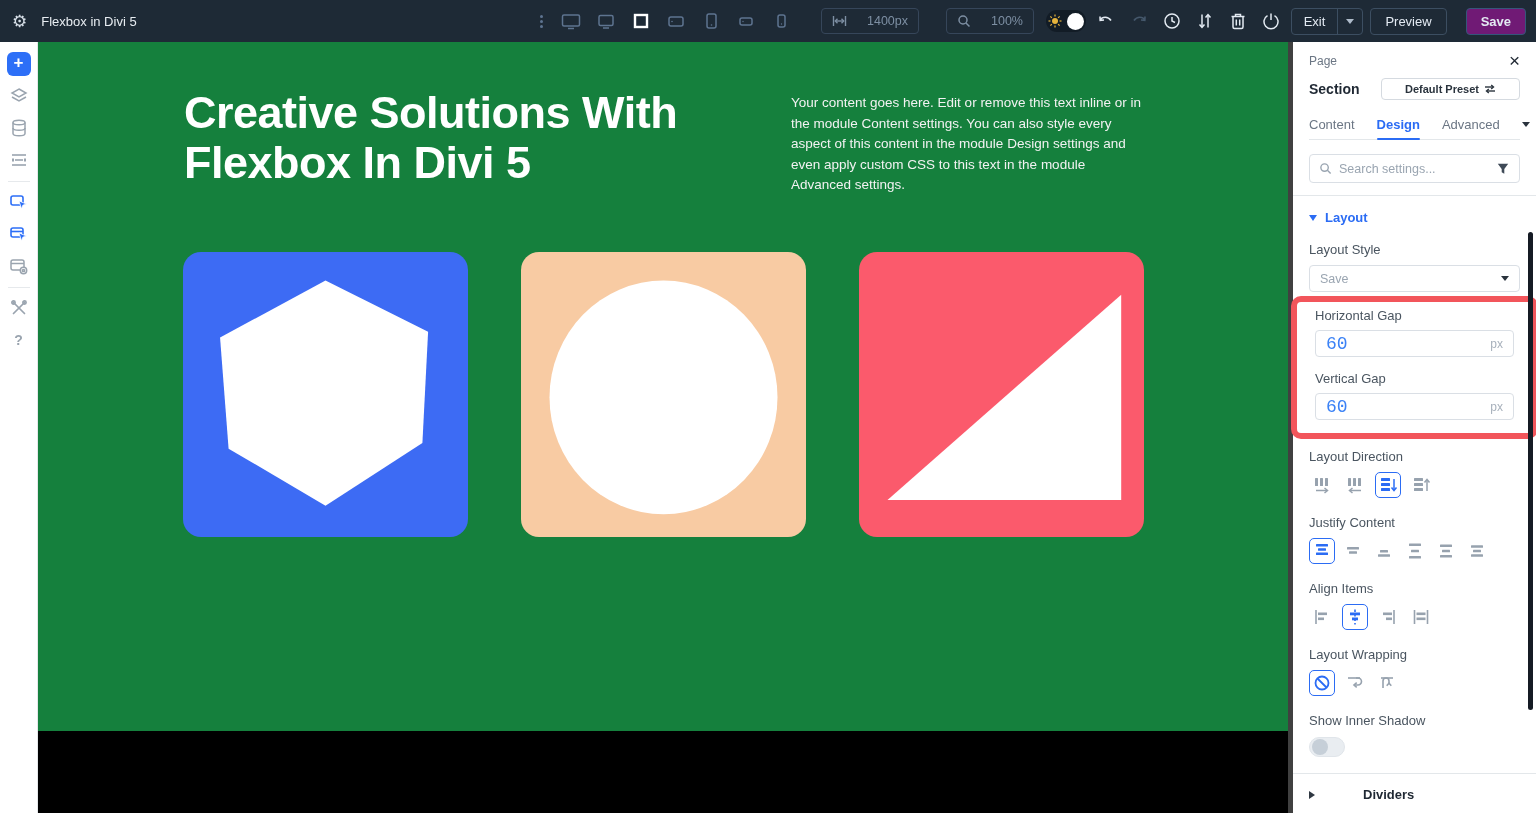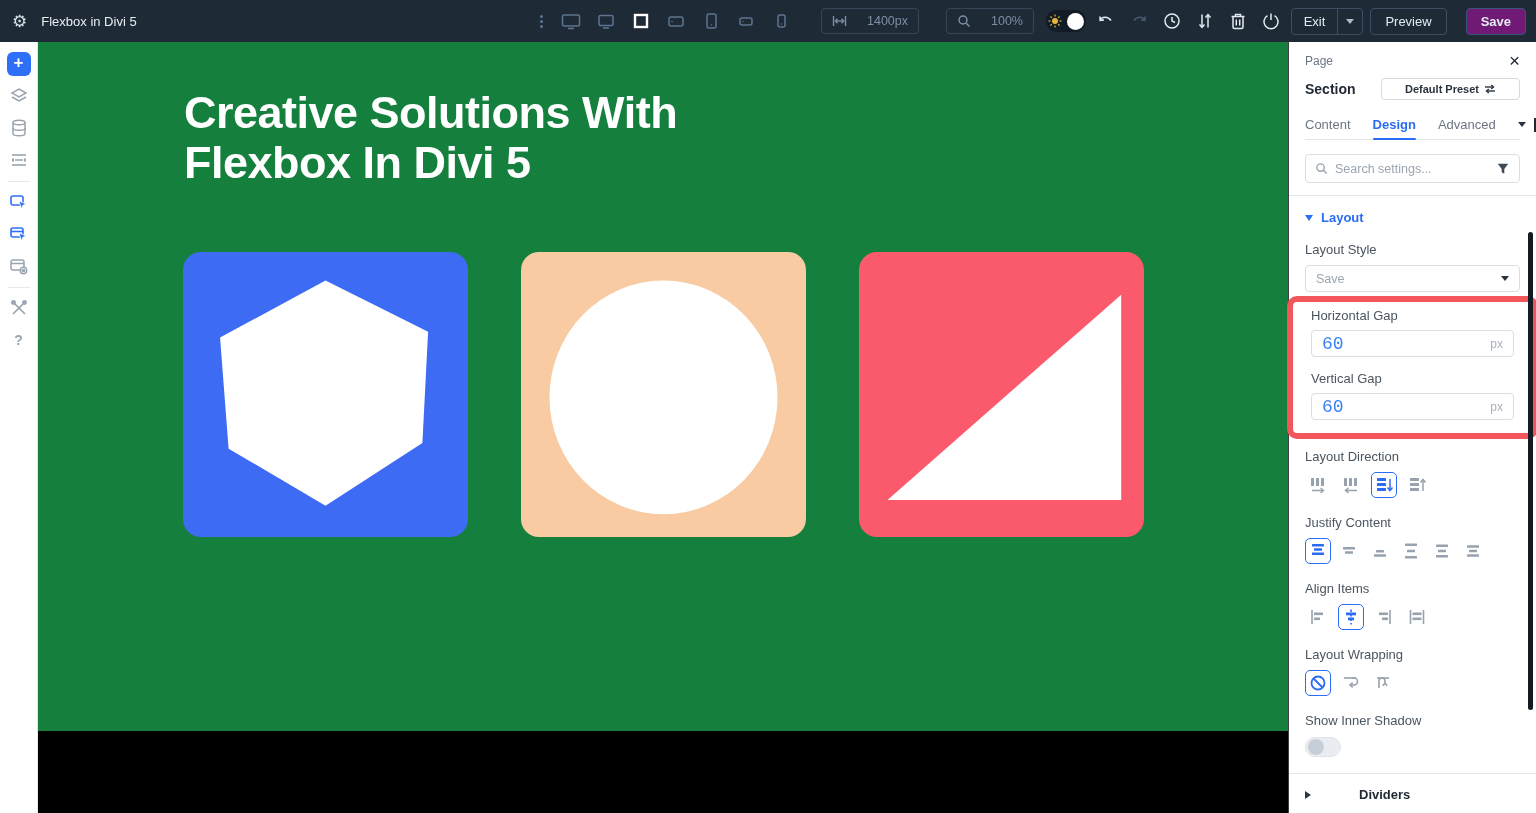--- a/index.html
+++ b/index.html
@@ -38,21 +38,21 @@
   .hero-heading { position:absolute; left:146px; top:46px; width:560px; color:#FFFFFF; font-size:45px; font-weight:bold; line-height:1.1; letter-spacing:-0.5px; }
   .hero-body { position:absolute; left:753px; top:51px; width:352px; color:#F2F2F2; font-size:13.5px; line-height:20.5px; }
   .cards { position:absolute; left:145px; top:210px; display:flex; gap:53px; }
   .card { width:285px; height:285px; border-radius:18px; position:relative; }
   .card svg { position:absolute; inset:0; width:100%; height:100%; }
   .card-blue { background:#3D6BF4; }
   .card-peach { background:#F8CBA3; }
   .card-red { background:#FB5A6C; }
 
   
-  .panel { position:absolute; right:0; top:42px; width:248px; height:771px; background:#fff; border-left:1px solid #404040; z-index:25; font-size:13px; color:#2A333D; }
+  .panel { position:absolute; right:0; top:42px; width:248px; height:771px; background:#fff; border-left:5px solid #404040; z-index:25; font-size:13px; color:#2A333D; }
   .panel-inner { padding:0 16px; position:relative; }
   .p-row1 { display:flex; align-items:center; justify-content:space-between; padding-top:12px; }
   .p-breadcrumb { color:#6B7684; font-size:12px; }
   .p-close { color:#1F2833; font-size:19px; line-height:14px; cursor:pointer; }
   .p-row2 { display:flex; align-items:center; justify-content:space-between; margin-top:10px; }
   .p-element { font-size:14px; font-weight:bold; color:#1F2833; }
   .preset-btn { display:flex; align-items:center; gap:5px; border:1px solid #D5DAE0; border-radius:4px; padding:4px 23px; font-size:11px; font-weight:bold; color:#2A333D; cursor:pointer; background:#fff; }
   .p-tabs { display:flex; align-items:center; margin-top:10px; border-bottom:1px solid #E3E7EA; height:30px; }
   .p-tab { font-size:13px; color:#6B7684; margin-right:22px; height:100%; display:flex; align-items:center; cursor:pointer; position:relative; }
   .p-tab.active { color:#2B6CF4; font-weight:bold; }
@@ -281,20 +281,21 @@
         <line x1="14.5" y1="3.5" x2="3.5" y2="14.5"></line>
         <circle cx="3.5" cy="3.5" r="1.6"></circle>
         <circle cx="14.5" cy="3.5" r="1.6"></circle>
       </svg>
   </span>
   <span class="sb-icon sb-help">?</span>
 </div>
 
 <div class="canvas">
   <div class="hero-heading">Creative Solutions With Flexbox In Divi 5</div>
+  <div class="hero-body">Your content goes here. Edit or remove this text inline or in the module Content settings. You can also style every aspect of this content in the module Design settings and even apply custom CSS to this text in the module Advanced settings.</div>
   <div class="cards">
     <div class="card card-blue">
       <svg viewBox="0 0 100 100" preserveAspectRatio="none">
         <polygon points="50,10 86,28 84,67 50,89 16,69 13,30" fill="#FFFFFF"></polygon>
       </svg>
     </div>
     <div class="card card-peach">
       <svg viewBox="0 0 100 100" preserveAspectRatio="none">
         <ellipse cx="50" cy="51" rx="40" ry="41" fill="#FFFFFF"></ellipse>
       </svg>

